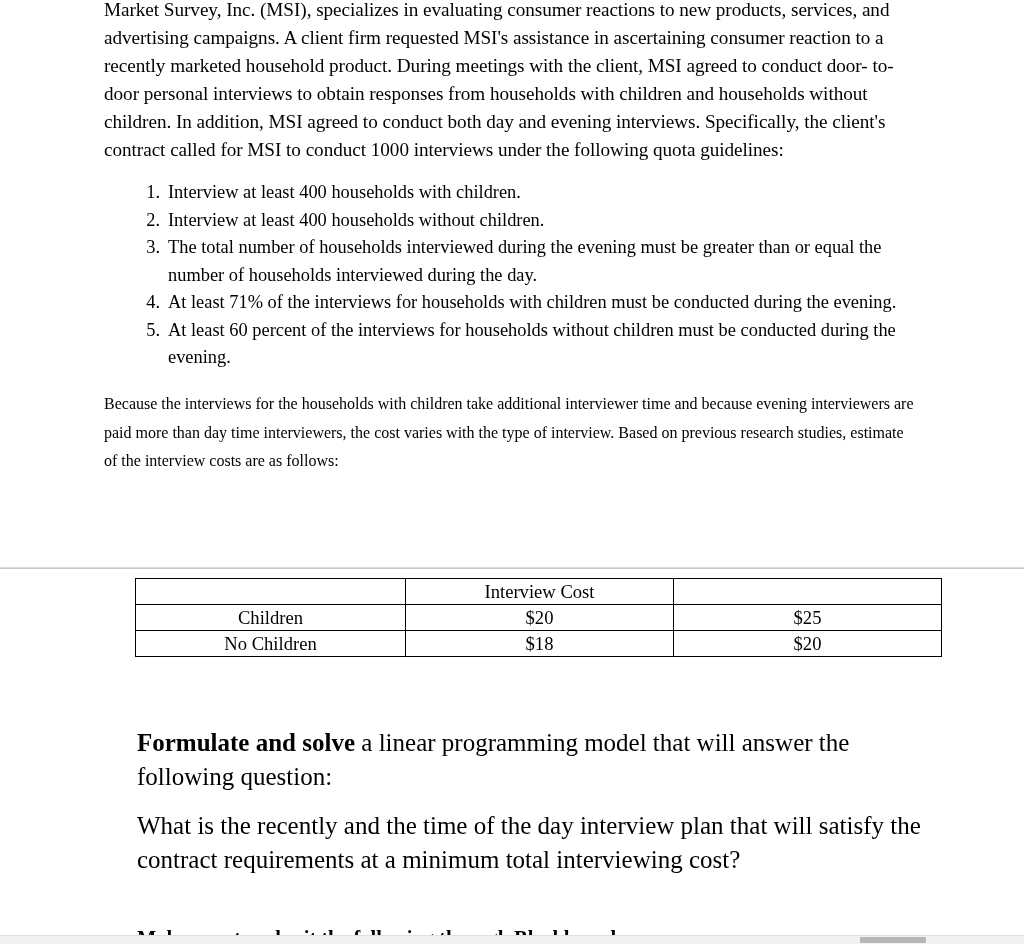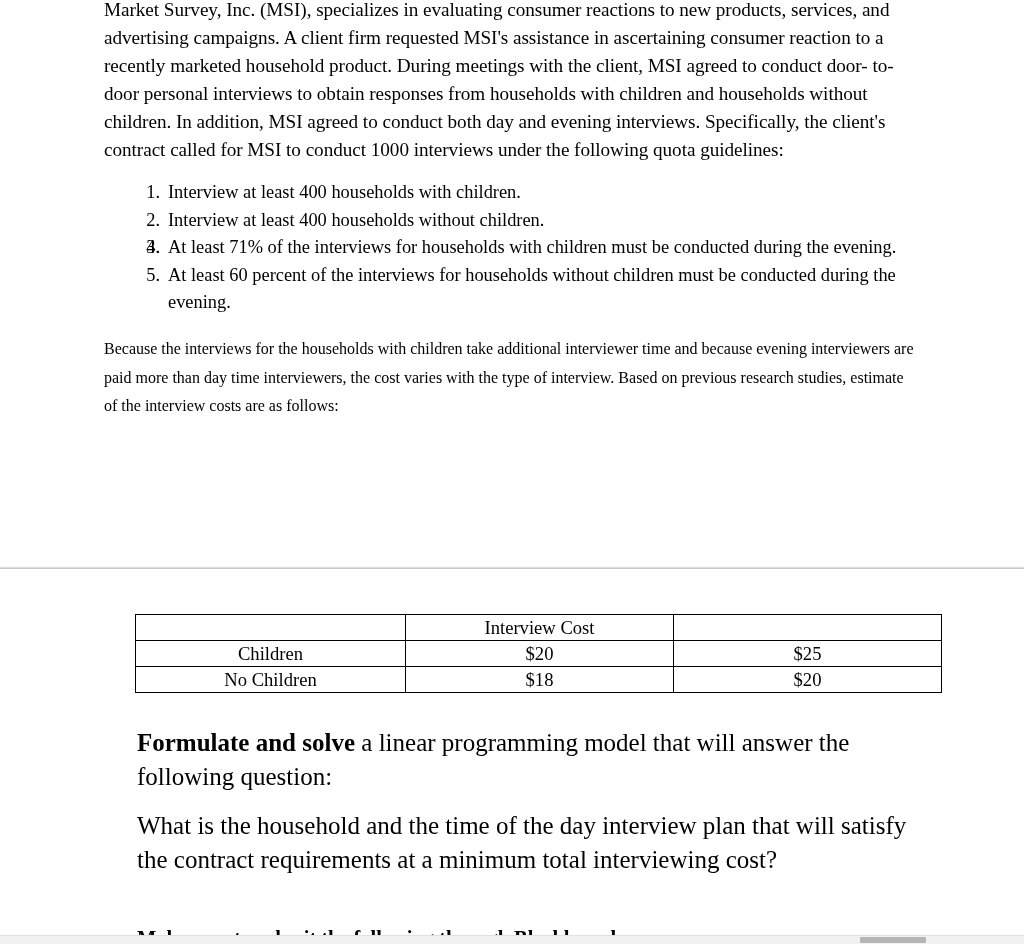--- a/index.html
+++ b/index.html
@@ -82,21 +82,20 @@
   .cost-table-wrap {
     position: absolute;
     left: 135px;
     top: 578px;
   }
   table.cost-table {
     border-collapse: collapse;
     table-layout: fixed;
     width: 791px;
     font-size: 18.6px;
-    margin-top: 36px;
   }
   table.cost-table td {
     border: 1.6px solid #000000;
     text-align: center;
     height: 25px;
     padding: 0 2px;
     line-height: 25px;
     vertical-align: middle;
   }
   .col-household { width: 265px; }
@@ -165,20 +164,21 @@
       <li class="quota-item">
         <span class="quota-num">1.</span>
         <span>Interview at least 400 households with children.</span>
       </li>
       <li class="quota-item">
         <span class="quota-num">2.</span>
         <span>Interview at least 400 households without children.</span>
       </li>
       <li class="quota-item">
         <span class="quota-num">3.</span>
+        <span>The total number of households interviewed during the evening must be greater than or equal the number of households interviewed during the day.</span>
       </li>
       <li class="quota-item">
         <span class="quota-num">4.</span>
         <span>At least 71% of the interviews for households with children must be conducted during the evening.</span>
       </li>
       <li class="quota-item">
         <span class="quota-num">5.</span>
         <span>At least 60 percent of the interviews for households without children must be conducted during the evening.</span>
       </li>
     </ol>
@@ -205,21 +205,21 @@
           <td class="col-household">No Children</td>
           <td class="col-day">$18</td>
           <td class="col-evening">$20</td>
         </tr>
       </tbody>
     </table>
   </div>
 
   <div class="lower">
     <p class="q1"><span class="bold">Formulate and solve</span><span> a linear programming model that will answer the following question:</span></p>
-    <p class="q2">What is the household and the time of the day interview plan that will satisfy the contract requirements at a minimum total interviewing cost?</p>
+    <p class="q2">What is the recently and the time of the day interview plan that will satisfy the contract requirements at a minimum total interviewing cost?</p>
   </div>
 
   <div class="submit-line">Make sure to submit the following through Blackboard:</div>
 
   <div class="scroll-track">
     <div class="scroll-thumb"></div>
   </div>
 
 </div>
 

